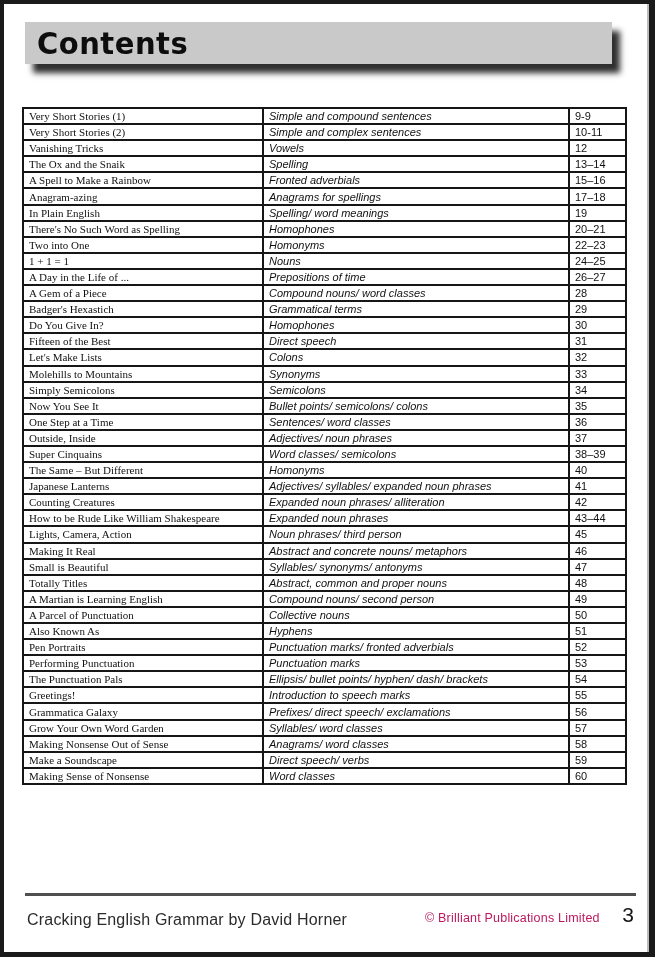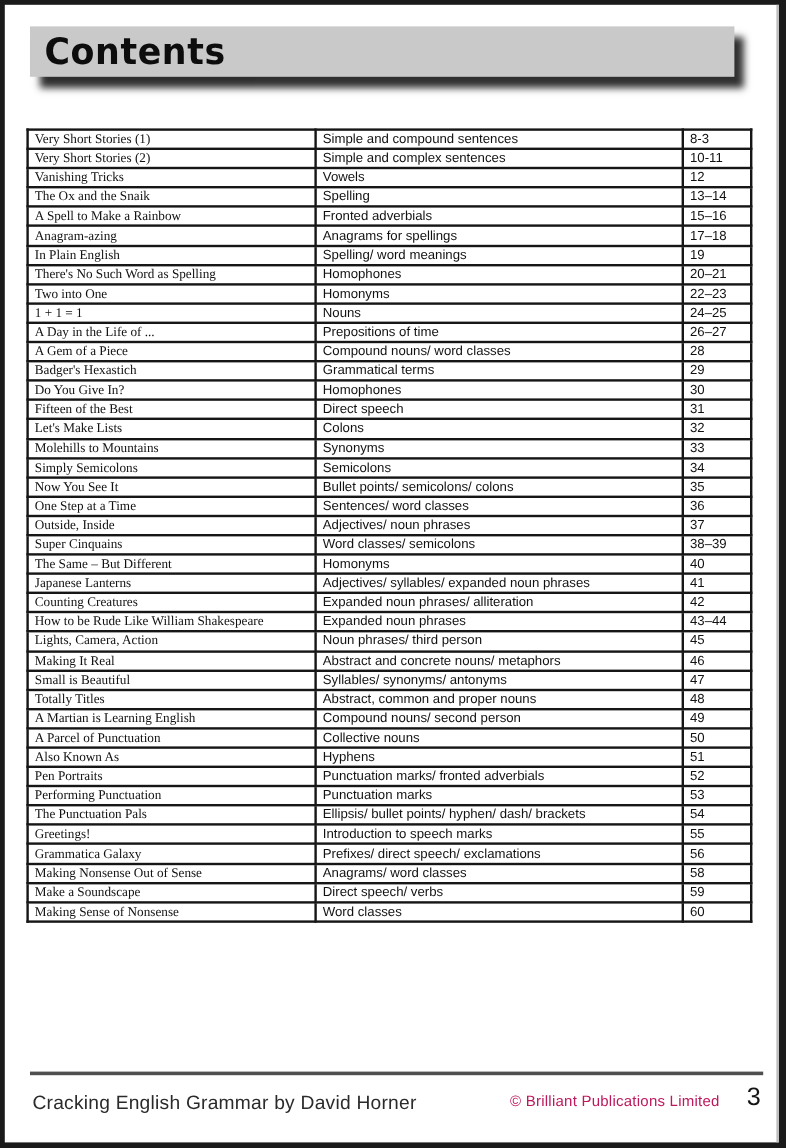--- a/index.html
+++ b/index.html
@@ -43,21 +43,21 @@
     height:16.1px;
     font-size:11px;
     line-height:12px;
     color:#111;
     padding:0 2px 0 5px;
     vertical-align:middle;
     white-space:nowrap;
     overflow:hidden;
   }
   td.col-title { width:240px;font-family:Liberation Serif, serif; }
-  td.col-topic { width:306px; }
+  td.col-topic { width:306px; font-style:italic; }
   td.col-pages { width:57px; }
   .footer-rule {
     position:absolute; left:21px; top:889px;
     width:611px; height:3px;
     background:#4f4f4f;
   }
   .footer-left {
     position:absolute; left:23px; top:907px;
     font-size:16px; color:#2b2b2b;
     letter-spacing:0.2px;
@@ -80,21 +80,21 @@
 
   <div class="banner">
     <span class="banner-title">Contents</span>
   </div>
 
   <table class="toc">
     <tbody>
         <tr>
           <td class="col-title">Very Short Stories (1)</td>
           <td class="col-topic">Simple and compound sentences</td>
-          <td class="col-pages">8-3</td>
+          <td class="col-pages">9-9</td>
         </tr>
         <tr>
           <td class="col-title">Very Short Stories (2)</td>
           <td class="col-topic">Simple and complex sentences</td>
           <td class="col-pages">10-11</td>
         </tr>
         <tr>
           <td class="col-title">Vanishing Tricks</td>
           <td class="col-topic">Vowels</td>
           <td class="col-pages">12</td>
@@ -268,20 +268,25 @@
           <td class="col-title">Greetings!</td>
           <td class="col-topic">Introduction to speech marks</td>
           <td class="col-pages">55</td>
         </tr>
         <tr>
           <td class="col-title">Grammatica Galaxy</td>
           <td class="col-topic">Prefixes/ direct speech/ exclamations</td>
           <td class="col-pages">56</td>
         </tr>
         <tr>
+          <td class="col-title">Grow Your Own Word Garden</td>
+          <td class="col-topic">Syllables/ word classes</td>
+          <td class="col-pages">57</td>
+        </tr>
+        <tr>
           <td class="col-title">Making Nonsense Out of Sense</td>
           <td class="col-topic">Anagrams/ word classes</td>
           <td class="col-pages">58</td>
         </tr>
         <tr>
           <td class="col-title">Make a Soundscape</td>
           <td class="col-topic">Direct speech/ verbs</td>
           <td class="col-pages">59</td>
         </tr>
         <tr>

